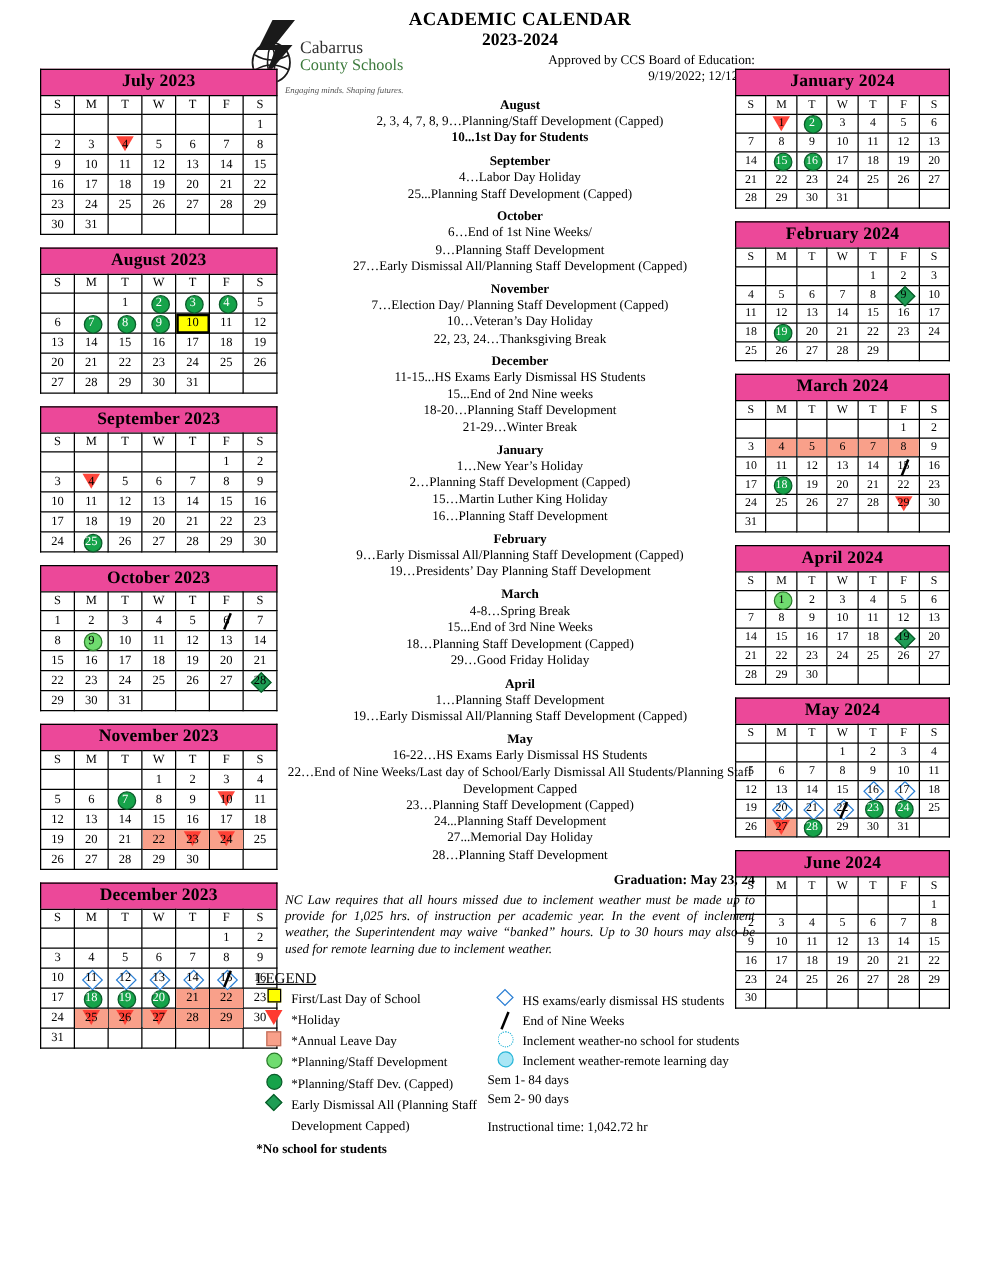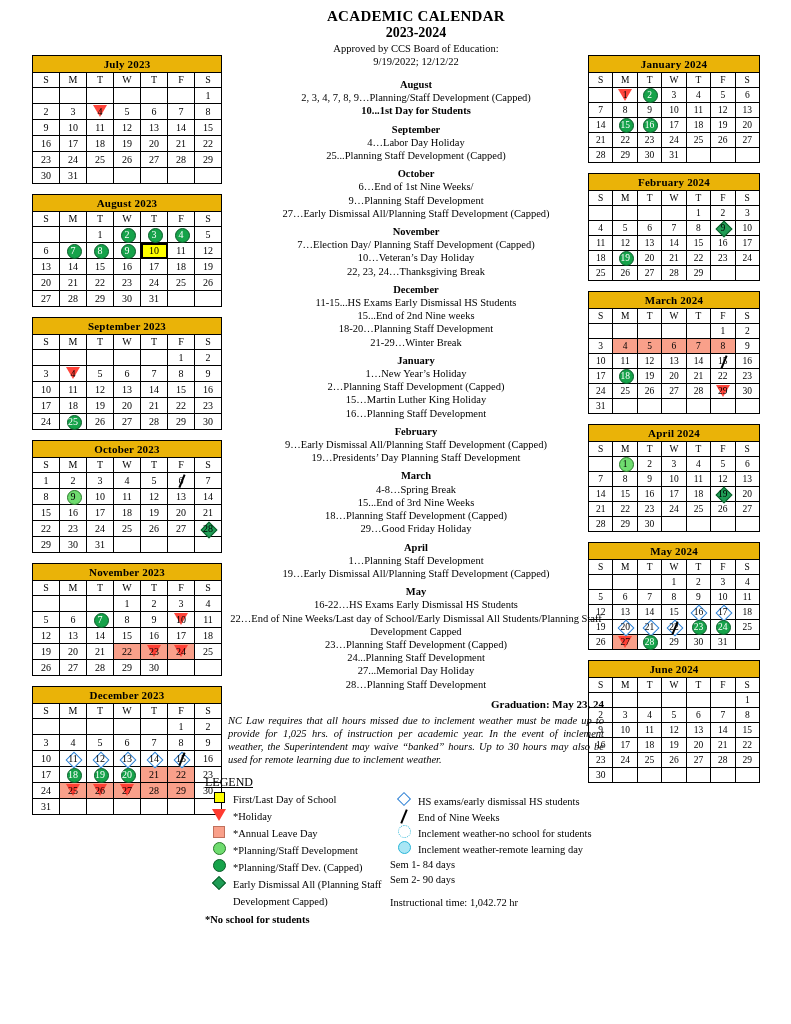--- a/index.html
+++ b/index.html
@@ -22,25 +22,25 @@
   
   .month { margin-bottom: 10px; }
   table.cal {
     border-collapse: collapse;
     width: 100%;
     table-layout: fixed;
     border: 1px solid #000;
   }
   table.cal caption {
     caption-side: top;
-    background: #eab308;
+    background: #ec4899;
     border: 1px solid #000;
     border-bottom: none;
     font-weight: bold;
-    font-size: 11px;
+    font-size: 14px;
     font-family: "Liberation Serif", serif;
     padding: 2px 0 2px 0;
     letter-spacing: .2px;
   }
   table.cal th, table.cal td {
     border: 1px solid #000;
     height: 16px;
     text-align: center;
     font-size: 10px;
     padding: 0;
@@ -90,21 +90,21 @@
   
   .mk-slash::after{
     content:""; position:absolute; left:50%; top:1px; width:1.6px;height:14px;
     background:#000; transform:rotate(22deg); z-index:4;
   }
 
   
   .logo { position:absolute; left:190px; top:10px; width:135px; height:80px; }
   .hdr-title { text-align:center; font-weight:bold; font-size:15px; letter-spacing:.3px; }
   .hdr-sub   { text-align:center; font-weight:bold; font-size:14px; }
-  .hdr-appr  { text-align:center; font-size:10.5px; margin-top:1px; line-height:13px; }
+  .hdr-appr  { text-align:right; font-size:10.5px; margin-top:1px; line-height:13px; }
 
   
   .notes { margin-top:10px; font-size:10.5px; line-height:13.2px; text-align:center; }
   .notes .mhead { font-weight:bold; margin-top:5px; }
   .notes .mline { }
   .grad { font-weight:bold; text-align:right; margin-top:7px; font-size:11px;}
   .nclaw { font-style:italic; font-size:10.5px; line-height:13px; text-align:justify; margin-top:4px;}
 
   
   .legend { position:absolute; left:205px; top:775px; width:400px; font-size:10.5px; }
@@ -129,20 +129,35 @@
   .legend-right .lg-row { height:16px; }
   .sem { font-size:10.5px; line-height:15px; }
   .instr { font-size:10.5px; margin-top:10px;}
   .noschool { font-weight:bold; font-size:10.5px; margin-top:4px;}
 </style>
 </head>
 <body>
 
 <div class="page">
 
+  <div class="logo">
+    <svg width="135" height="80" viewBox="0 0 135 80">
+      <g>
+        <path d="M28 6 L46 6 L30 26 L44 26 L22 52 L30 30 L16 30 Z" fill="#1a1a1a"></path>
+        <ellipse cx="27" cy="40" rx="15" ry="16" fill="none" stroke="#1a1a1a" stroke-width="1.4"></ellipse>
+        <path d="M14 34 Q27 42 41 34" fill="none" stroke="#1a1a1a" stroke-width="1.2"></path>
+        <path d="M14 46 Q27 38 41 46" fill="none" stroke="#1a1a1a" stroke-width="1.2"></path>
+        <path d="M27 24 Q21 40 27 56" fill="none" stroke="#1a1a1a" stroke-width="1.2"></path>
+        <path d="M27 24 Q33 40 27 56" fill="none" stroke="#1a1a1a" stroke-width="1.2"></path>
+      </g>
+      <text x="50" y="32" font-family="Liberation Serif, serif" font-size="14" fill="#333">Cabarrus</text>
+      <text x="50" y="46" font-family="Liberation Serif, serif" font-size="13" fill="#3c7a3c">County Schools</text>
+      <text x="38" y="64" font-family="Liberation Serif, serif" font-size="7" font-style="italic" fill="#555">Engaging minds. Shaping futures.</text>
+    </svg>
+  </div>
 
   <div class="center">
     <div class="hdr-title">ACADEMIC CALENDAR</div>
     <div class="hdr-sub">2023-2024</div>
     <div class="hdr-appr">
       <div>Approved by CCS Board of Education:</div>
       <div>9/19/2022; 12/12/22</div>
     </div>
     <div class="notes" id="notes-container">
         <div class="mhead">August</div>

